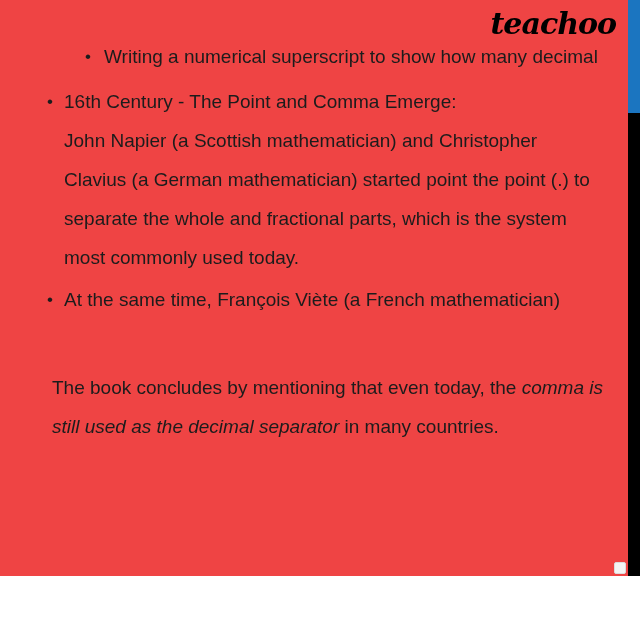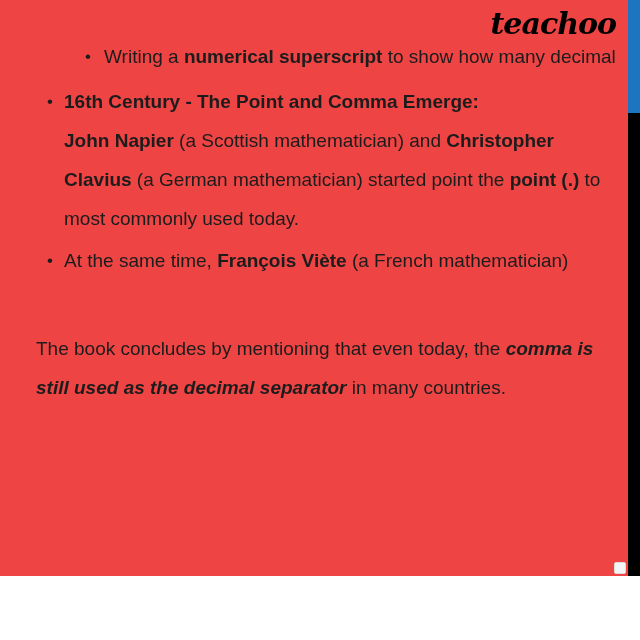--- a/index.html
+++ b/index.html
@@ -49,23 +49,23 @@
     top: 0;
     width: 16px;
     line-height: 39px;
     font-size: 17px;
     text-align: center;
   }
   .bullet.sub .dot  { left: 80px; }
   .bullet.main .dot { left: 42px; }
   .bullet.b2 { margin-top: 6px; }
   .bullet.b3 { margin-top: 3px; }
-  .closing { margin-top: 49px; padding-left: 36px; }
+  .closing { margin-top: 49px; padding-left: 52px; }
   .line { white-space: nowrap; height: 39px; }
-  .seg.b { font-weight: 700; }
+  .seg.b { font-weight: 400; }
   .seg.i { font-style: italic; }
   .watermark {
     position: absolute;
     right: 14px;
     bottom: 2px;
     width: 10px;
     height: 10px;
     border: 1px solid #dcdcdc;
     border-radius: 2px;
     z-index: 6;
@@ -82,20 +82,21 @@
   <div class="content" id="content-root">
       <div class="bullet sub b1">
         <span class="dot">•</span>
         <div class="line"><span class="seg">Writing a </span><span class="seg b">numerical superscript</span><span class="seg"> to show how many decimal</span></div>
       </div>
       <div class="bullet main b2">
         <span class="dot">•</span>
         <div class="line"><span class="seg b">16th Century - The Point and Comma Emerge:</span></div>
         <div class="line"><span class="seg b">John Napier</span><span class="seg"> (a Scottish mathematician) and </span><span class="seg b">Christopher</span></div>
         <div class="line"><span class="seg b">Clavius</span><span class="seg"> (a German mathematician) started point the </span><span class="seg b">point (.)</span><span class="seg"> to</span></div>
+        <div class="line"><span class="seg">separate the whole and fractional parts, which is the system</span></div>
         <div class="line"><span class="seg">most commonly used today.</span></div>
       </div>
       <div class="bullet main b3">
         <span class="dot">•</span>
         <div class="line"><span class="seg">At the same time, </span><span class="seg b">François Viète</span><span class="seg"> (a French mathematician)</span></div>
       </div>
       <div class="closing">
         <div class="line"><span class="seg">The book concludes by mentioning that even today, the </span><span class="seg b i">comma is</span></div>
         <div class="line"><span class="seg b i">still used as the decimal separator</span><span class="seg"> in many countries.</span></div>
       </div>

